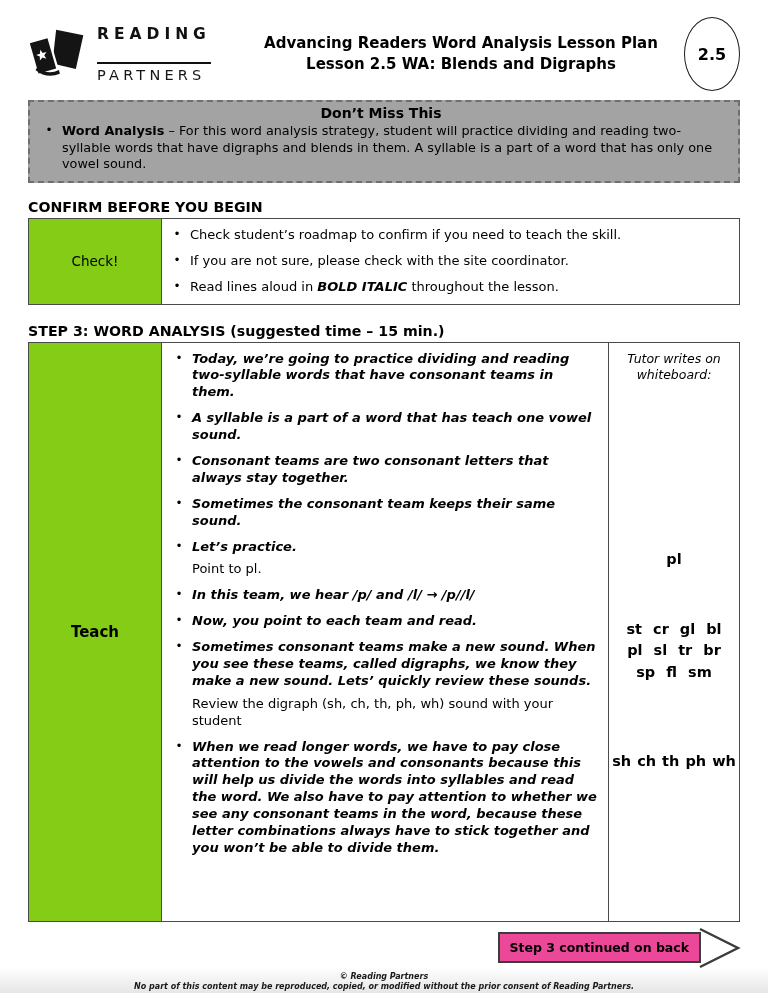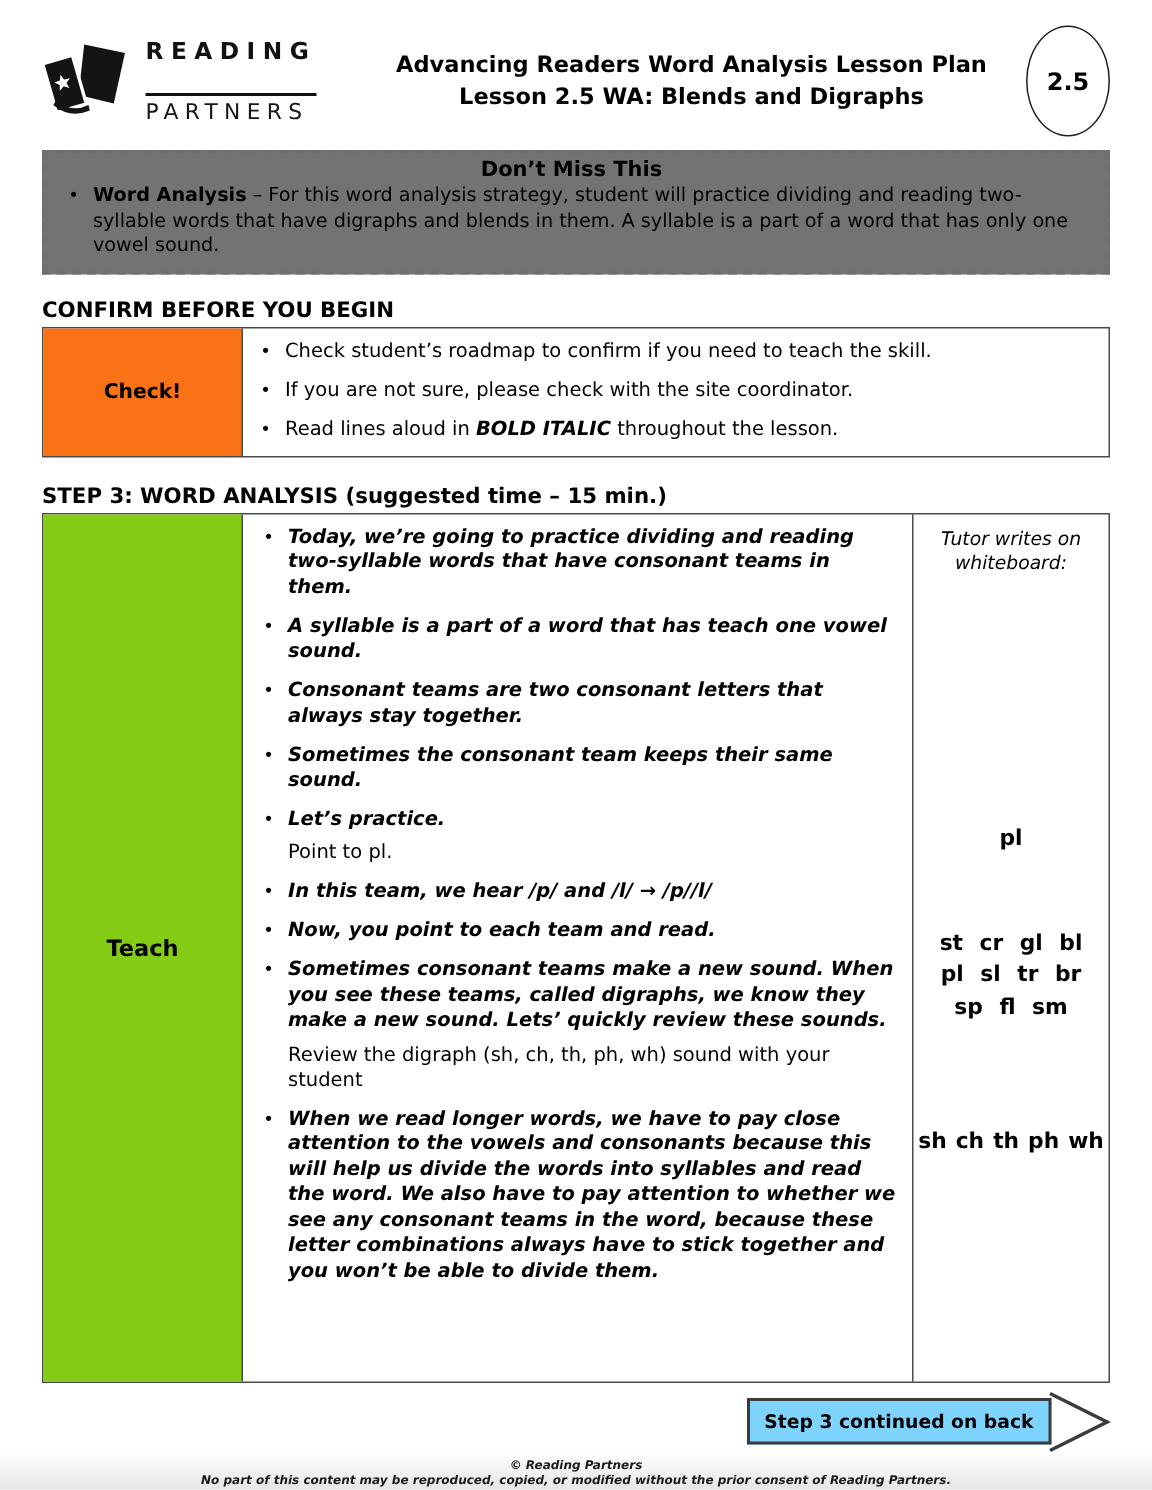--- a/index.html
+++ b/index.html
@@ -22,34 +22,34 @@
   .logo-text{display:inline-block;}
   .logo-l1{font-weight:bold;font-size:15.5px;letter-spacing:5px;color:#111;
     border-bottom:2px solid #111;padding-bottom:19px;white-space:nowrap;}
   .logo-l2{font-size:14.5px;letter-spacing:4.2px;color:#161616;margin-top:3px;white-space:nowrap;}
   .hdr-title{flex:1;text-align:center;font-weight:bold;font-size:15px;line-height:1.4;}
   .badge{width:56px;height:74px;border:1.6px solid #1d1d1d;border-radius:50%;
     display:flex;align-items:center;justify-content:center;
     font-weight:bold;font-size:16px;margin-left:8px;flex:none;box-sizing:border-box;}
 
   
-  .dont-miss{border:2px dashed #6f6f6f;background:#737373;margin-top:6px;
+  .dont-miss{border:2px dashed #6f6f6f;background:#a3a3a3;margin-top:6px;
     padding:3px 12px 8px 6px;box-sizing:border-box;}
   .dm-title{text-align:center;font-weight:bold;font-size:14px;margin-bottom:2px;}
   .brow{display:flex;}
   .bdot{width:26px;text-align:center;flex:none;font-size:12px;line-height:1.3;}
   .btext{flex:1;font-size:12.8px;line-height:1.3;}
 
   
   .section-h{font-weight:bold;font-size:14.2px;margin:16px 0 3px 0;}
 
   
   .check-table{display:flex;border:1.5px solid #4a4a4a;}
-  .check-label{width:132px;flex:none;background:#f97316;border-right:1.5px solid #4a4a4a;
-    display:flex;align-items:center;justify-content:center;font-weight:bold;font-size:13.5px;}
+  .check-label{width:132px;flex:none;background:#84cc16;border-right:1.5px solid #4a4a4a;
+    display:flex;align-items:center;justify-content:center;font-weight:normal;font-size:13.5px;}
   .check-body{flex:1;padding:8px 8px 8px 2px;display:flex;flex-direction:column;gap:9px;}
   .check-body .btext{font-size:13px;}
   .bi{font-weight:bold;font-style:italic;}
 
   
   .step3-table{display:flex;border:1.5px solid #4a4a4a;height:580px;box-sizing:border-box;margin-top:2px;}
   .teach-label{width:132px;flex:none;background:#84cc16;border-right:1.5px solid #4a4a4a;
     display:flex;align-items:center;justify-content:center;font-weight:bold;font-size:15px;}
   .teach-content{flex:1;padding:8px 8px 0 4px;overflow:hidden;}
   .say-row{display:flex;margin-bottom:9px;}
@@ -59,21 +59,21 @@
   .wb-note{position:absolute;top:8px;left:3px;right:3px;text-align:center;
     font-style:italic;font-size:12.5px;line-height:1.35;}
   .wb-item{position:absolute;left:0;width:100%;text-align:center;font-weight:bold;font-size:14.5px;}
   .wb-pl{top:208px;}
   .wb-blends{top:276px;line-height:1.5;word-spacing:6px;}
   .wb-digraphs{top:410px;word-spacing:1px;}
 
   
   .arrow-row{position:relative;height:44px;margin-top:4px;}
   .arrow-wrap{position:absolute;right:-2px;top:0;height:44px;display:flex;align-items:center;}
-  .arrow-box{height:31px;box-sizing:border-box;border:2px solid #3c3c3c;background:#7dd3fc;
+  .arrow-box{height:31px;box-sizing:border-box;border:2px solid #3c3c3c;background:#ec4899;
     display:flex;align-items:center;padding:0 10px;font-weight:bold;font-size:12.5px;z-index:1;}
   .arrow-chevron{width:44px;height:44px;margin-left:-3px;flex:none;}
 
   
   .footer{position:relative;z-index:1;text-align:center;font-size:8px;font-style:italic;
     font-weight:bold;line-height:1.35;margin-top:2px;color:#1a1a1a;}
 </style>
 </head>
 <body>
 

